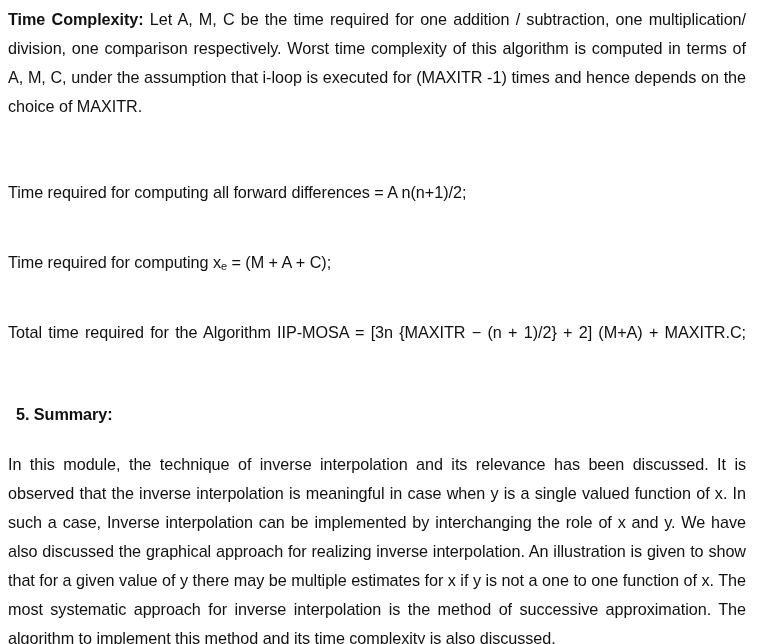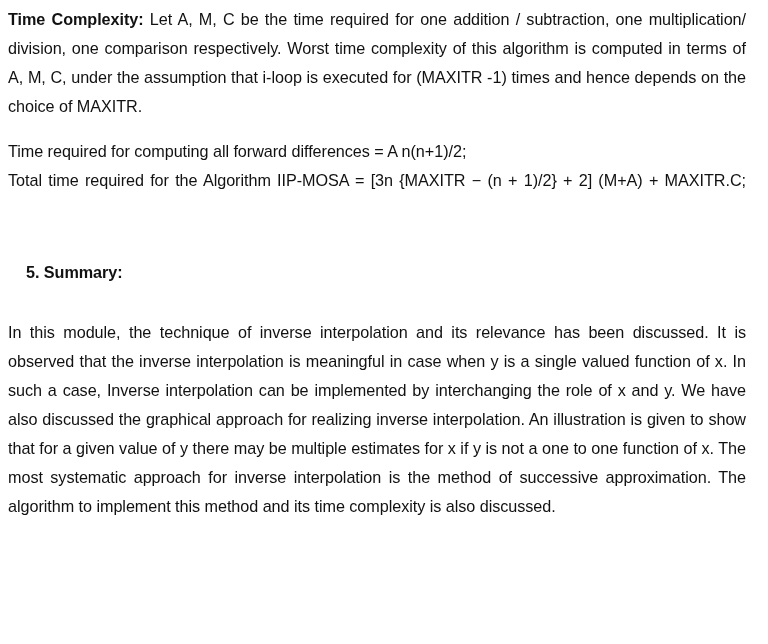--- a/index.html
+++ b/index.html
@@ -42,39 +42,40 @@
   }
   .lines {
     font-size: 16.2px;
     line-height: 29px;
     text-align: left;
     margin: 0;
     letter-spacing: -0.05px;
   }
   .line {
     white-space: normal;
+    margin-top: 41px;
   }
   
   .line-just {
     text-align: justify;
     text-justify: inter-word;
   }
   .line-just::after {
     content: "";
     display: inline-block;
     width: 100%;
   }
   .bold {
     font-weight: bold;
   }
   h2.heading {
     font-size: 16.2px;
     line-height: 29px;
     font-weight: bold;
-    margin: 18px;
+    margin: 8px;
     letter-spacing: -0.05px;
   }
   sub {
     font-size: 0.68em;
     vertical-align: -0.22em;
     line-height: 0;
   }
 </style>
 </head>
 <body>
@@ -82,20 +83,21 @@
 <div class="page">
 
   <p class="para para-top">
     <span class="bold">Time Complexity:</span><span> Let A, M, C be the time required for one addition / subtraction, one multiplication/ division, one comparison respectively. Worst time complexity of this algorithm is computed in terms of A, M, C, under the assumption that i-loop is executed for (MAXITR -1) times and hence depends on the choice of MAXITR.</span>
   </p>
 
   <div class="gap-block"></div>
 
   <div class="lines">
     <div class="line">Time required for computing all forward differences = A n(n+1)/2;</div>
+    <div class="line"><span>Time required for computing x</span><sub>e</sub><span> = (M + A + C);</span></div>
     <div class="line line-just">Total time required for the Algorithm IIP-MOSA = [3n {MAXITR − (n + 1)/2} + 2] (M+A) + MAXITR.C;</div>
   </div>
 
   <div class="gap-block"></div>
 
   <h2 class="heading">5. Summary:</h2>
 
   <div class="gap-block-sm"></div>
 
   <p class="para">In this module, the technique of inverse interpolation and its relevance has been discussed. It is observed that the inverse interpolation is meaningful in case when y is a single valued function of x. In such a case, Inverse interpolation can be implemented by interchanging the role of x and y. We have also discussed the graphical approach for realizing inverse interpolation. An illustration is given to show that for a given value of y there may be multiple estimates for x if y is not a one to one function of x. The most systematic approach for inverse interpolation is the method of successive approximation. The algorithm to implement this method and its time complexity is also discussed.</p>

